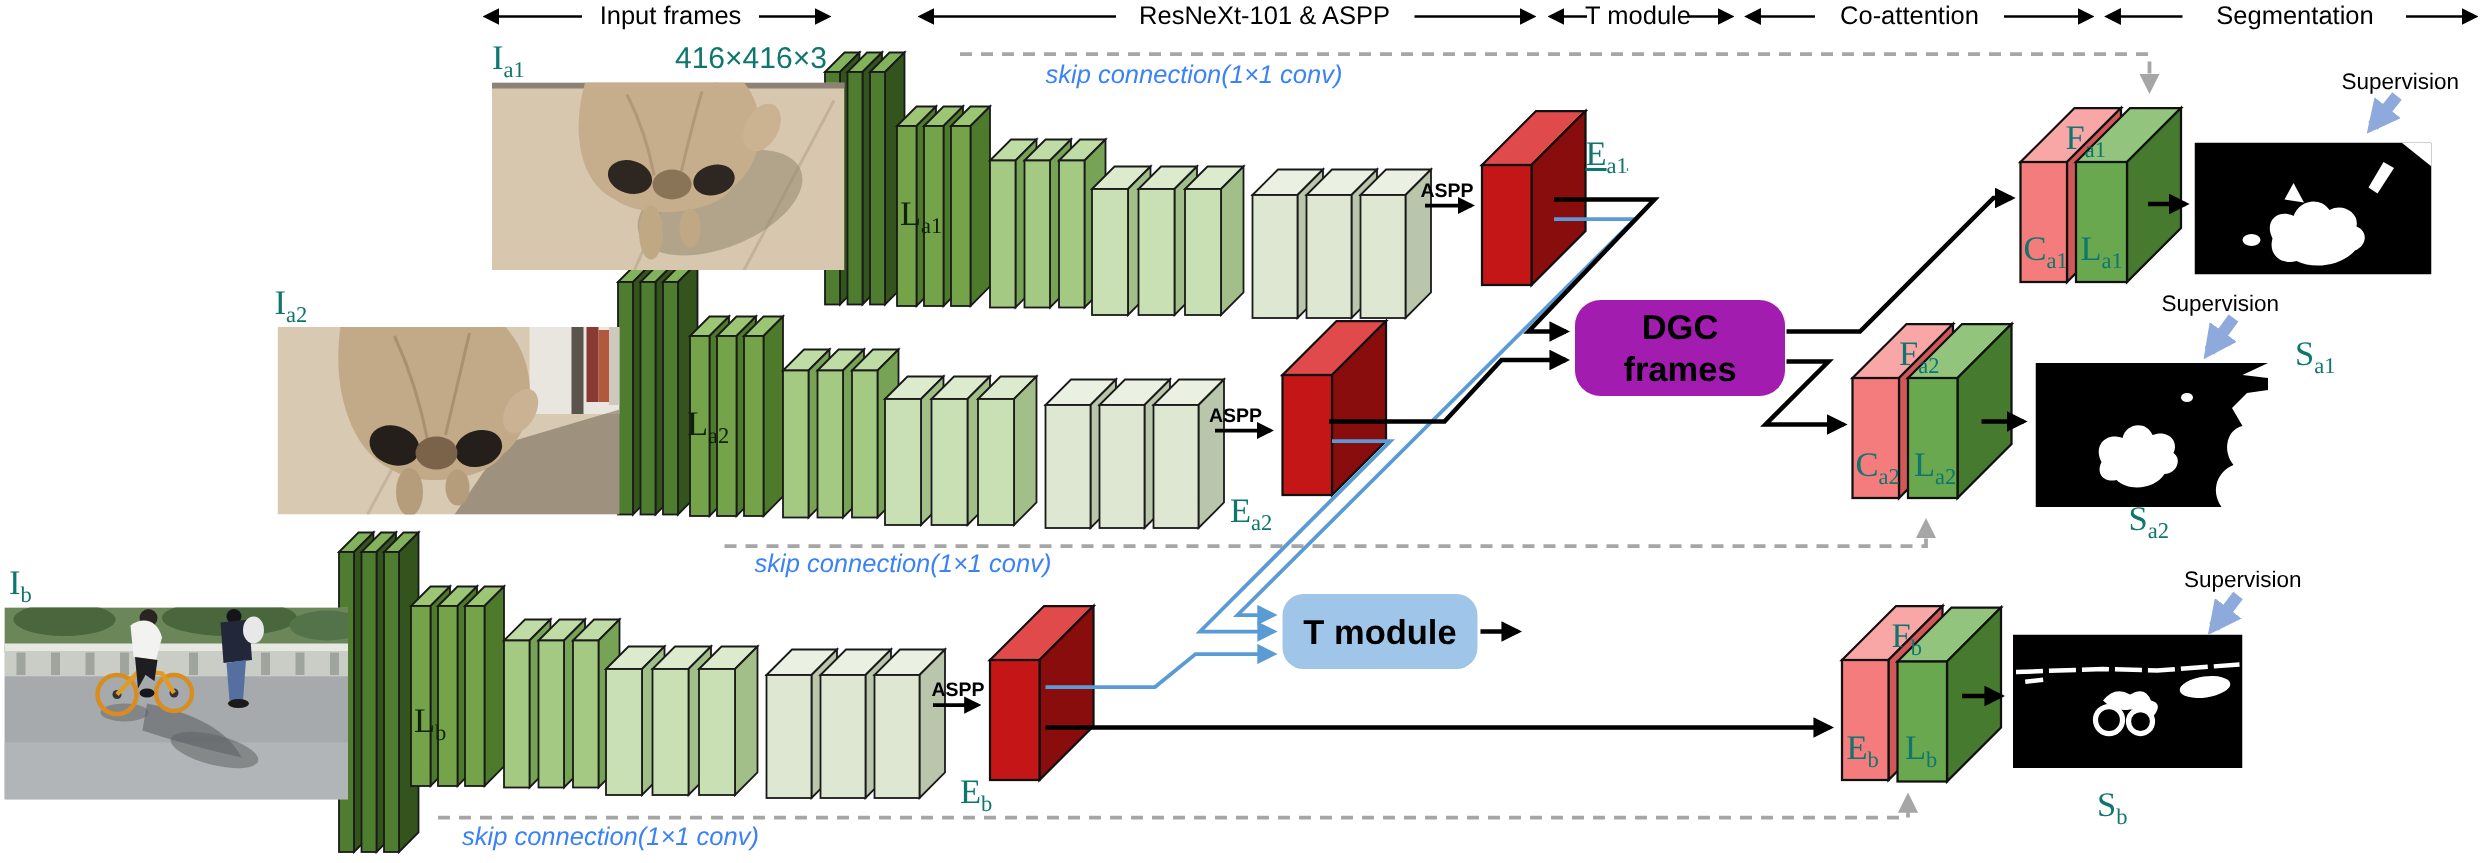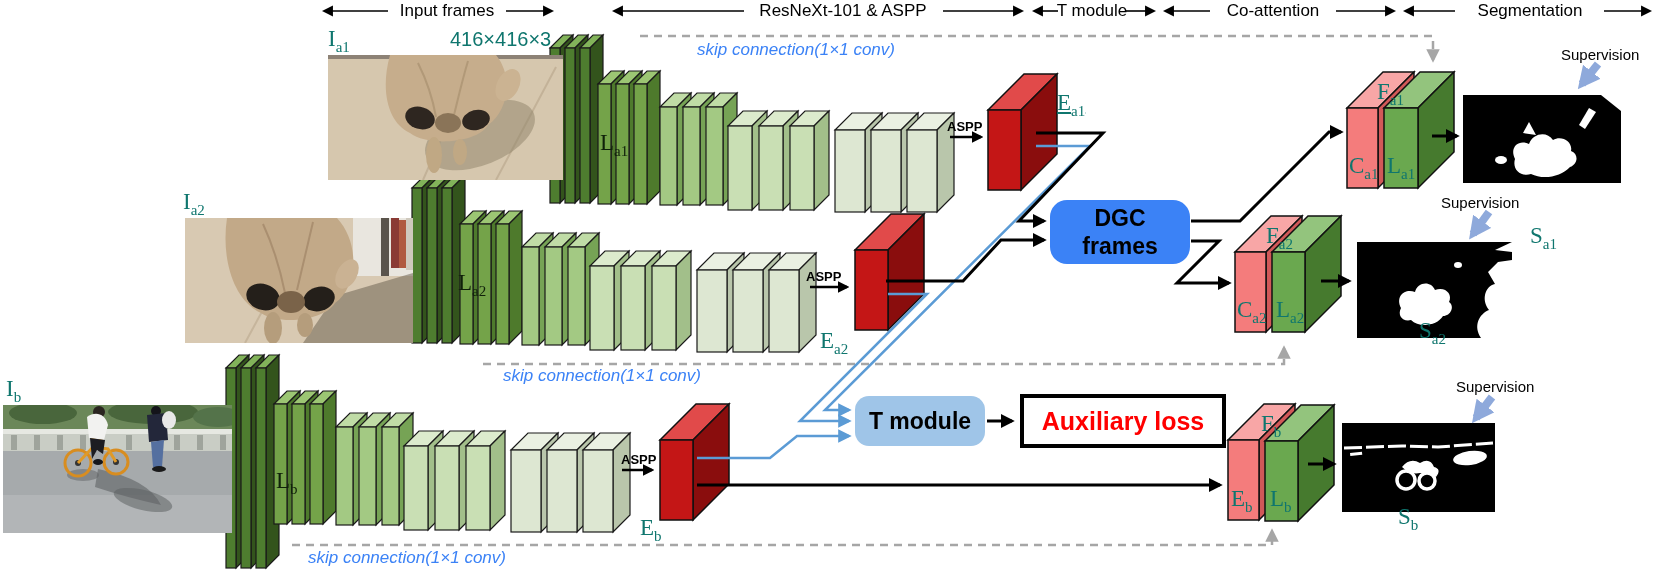--- a/index.html
+++ b/index.html
@@ -306,29 +306,26 @@
       <rect width="153" height="89" fill="#000"></rect>
       <path d="M2,25 L60,23 L96,24 L151,20" stroke="#fff" stroke-width="3" fill="none" stroke-dasharray="18 4"></path>
       <ellipse cx="128" cy="35" rx="17" ry="7" fill="#fff" transform="rotate(-8 128 35)"></ellipse>
       <circle cx="64" cy="57" r="9" stroke="#fff" stroke-width="3.5" fill="none"></circle>
       <circle cx="85" cy="58" r="8" stroke="#fff" stroke-width="3.5" fill="none"></circle>
       <path d="M60,44 Q68,34 78,40 Q88,34 92,44 Q100,46 94,54 Q88,50 78,50 Q68,52 60,44 Z" fill="#fff"></path>
       <rect x="8" y="30" width="12" height="3" fill="#fff" transform="rotate(-6 8 30)"></rect>
     </svg>
   </div>
 
-  <div id="dgc-box" class="modbox" style="background: #3b82f6;">
+  <div id="dgc-box" class="modbox" style="background: #a21caf;">
     <div><span>DGC</span><br>
          <span>frames</span></div>
   </div>
   <div id="t-box" class="modbox" style="background: rgb(159, 197, 232);">
     <span>T module</span>
-  </div>
-  <div id="aux-box" class="modbox">
-    <span id="aux-text" style="color: rgb(255, 0, 0);">Auxiliary loss</span>
   </div>
 
   <svg id="wires" width="1659" height="575">
     <defs>
       <marker id="mk-k" viewBox="0 0 10 10" refX="8" refY="5" markerWidth="4.6" markerHeight="4.6" orient="auto">
           <path class="mk-k" d="M0,0 L10,5 L0,10 Z"></path>
         </marker>
       <marker id="mk-bl" viewBox="0 0 10 10" refX="8" refY="5" markerWidth="5.4" markerHeight="5.4" orient="auto">
           <path class="mk-bl" d="M0,0 L10,5 L0,10 Z"></path>
         </marker>
@@ -418,16 +415,16 @@
 
   <div class="lbl" style="left:1237px;top:297px;"><span>C</span><sub>a2</sub></div>
   <div class="lbl" style="left:1276px;top:297px;"><span>L</span><sub>a2</sub></div>
   <div class="lbl" style="left:1266px;top:223px;"><span>F</span><sub>a2</sub></div>
 
   <div class="lbl" style="left:1231px;top:486px;"><span>E</span><sub>b</sub></div>
   <div class="lbl" style="left:1270px;top:486px;"><span>L</span><sub>b</sub></div>
   <div class="lbl" style="left:1261px;top:411px;"><span>F</span><sub>b</sub></div>
 
   <div class="lbl" style="left:1530px;top:183px;margin-top:40px;"><span>S</span><sub>a1</sub></div>
-  <div class="lbl" style="left:1419px;top:318px;font-family:Liberation Serif, serif;"><span>S</span><sub>a2</sub></div>
-  <div class="lbl" style="left:1398px;top:504px;"><span>S</span><sub>b</sub></div>
+  <div class="lbl" style="left:1419px;top:333px;font-family:Liberation Serif, serif;"><span>S</span><sub>a2</sub></div>
+  <div class="lbl" style="left:1398px;top:524px;"><span>S</span><sub>b</sub></div>
 
 </div>
 
 </body></html>

